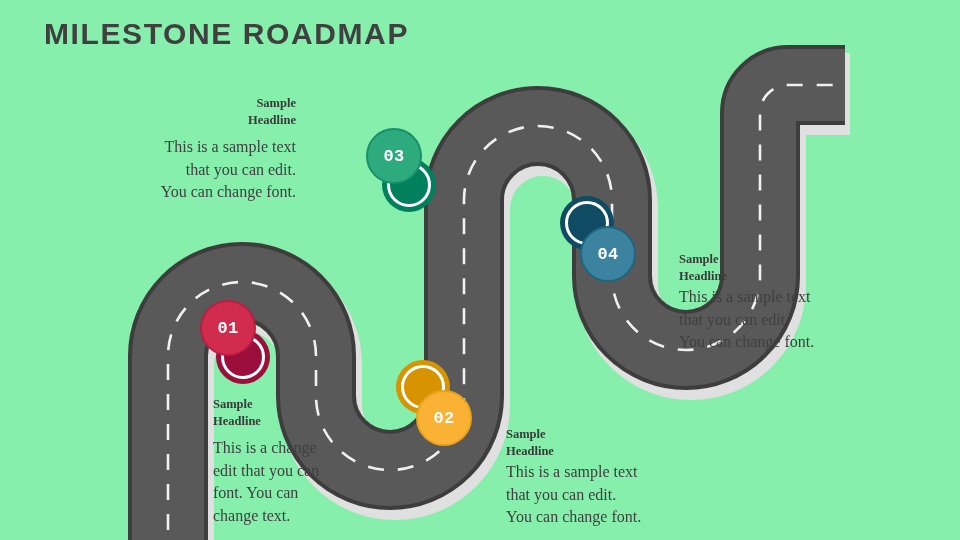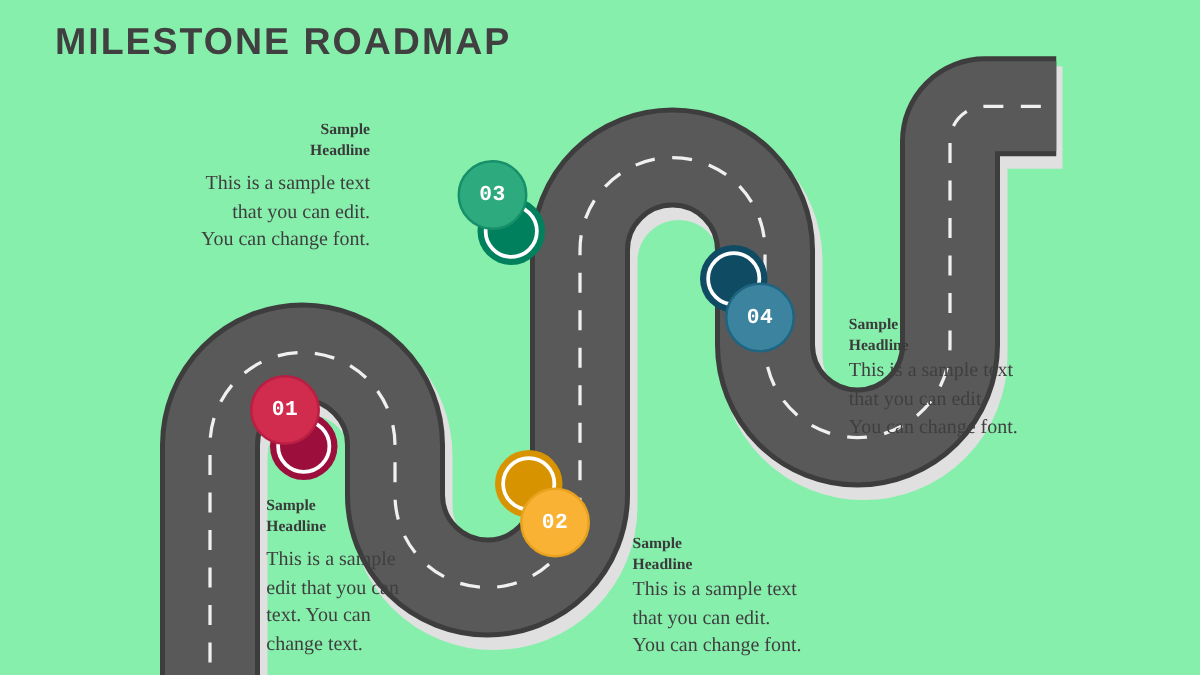--- a/index.html
+++ b/index.html
@@ -153,23 +153,23 @@
       <span>01</span>
     </div>
   </div>
 
   <div class="txt align-left gap-wide" style="left:213px; top:396px; width:110px;">
     <div class="headline">
       <div>Sample</div>
       <div>Headline</div>
     </div>
     <div class="body">
-      <div>This is a sample</div>
+      <div>This is a change</div>
       <div>edit that you can</div>
-      <div>text. You can</div>
+      <div>font. You can</div>
       <div>change text.</div>
     </div>
   </div>
 
   <div class="marker ring-tl" style="left:392px; top:356px;">
     <div class="ring" style="background:#d79400;">
       <div class="inner-arc"></div>
     </div>
     <div class="disc" style="background:#f9b233; border:2px solid #e8a21e;">
       <span>02</span>

